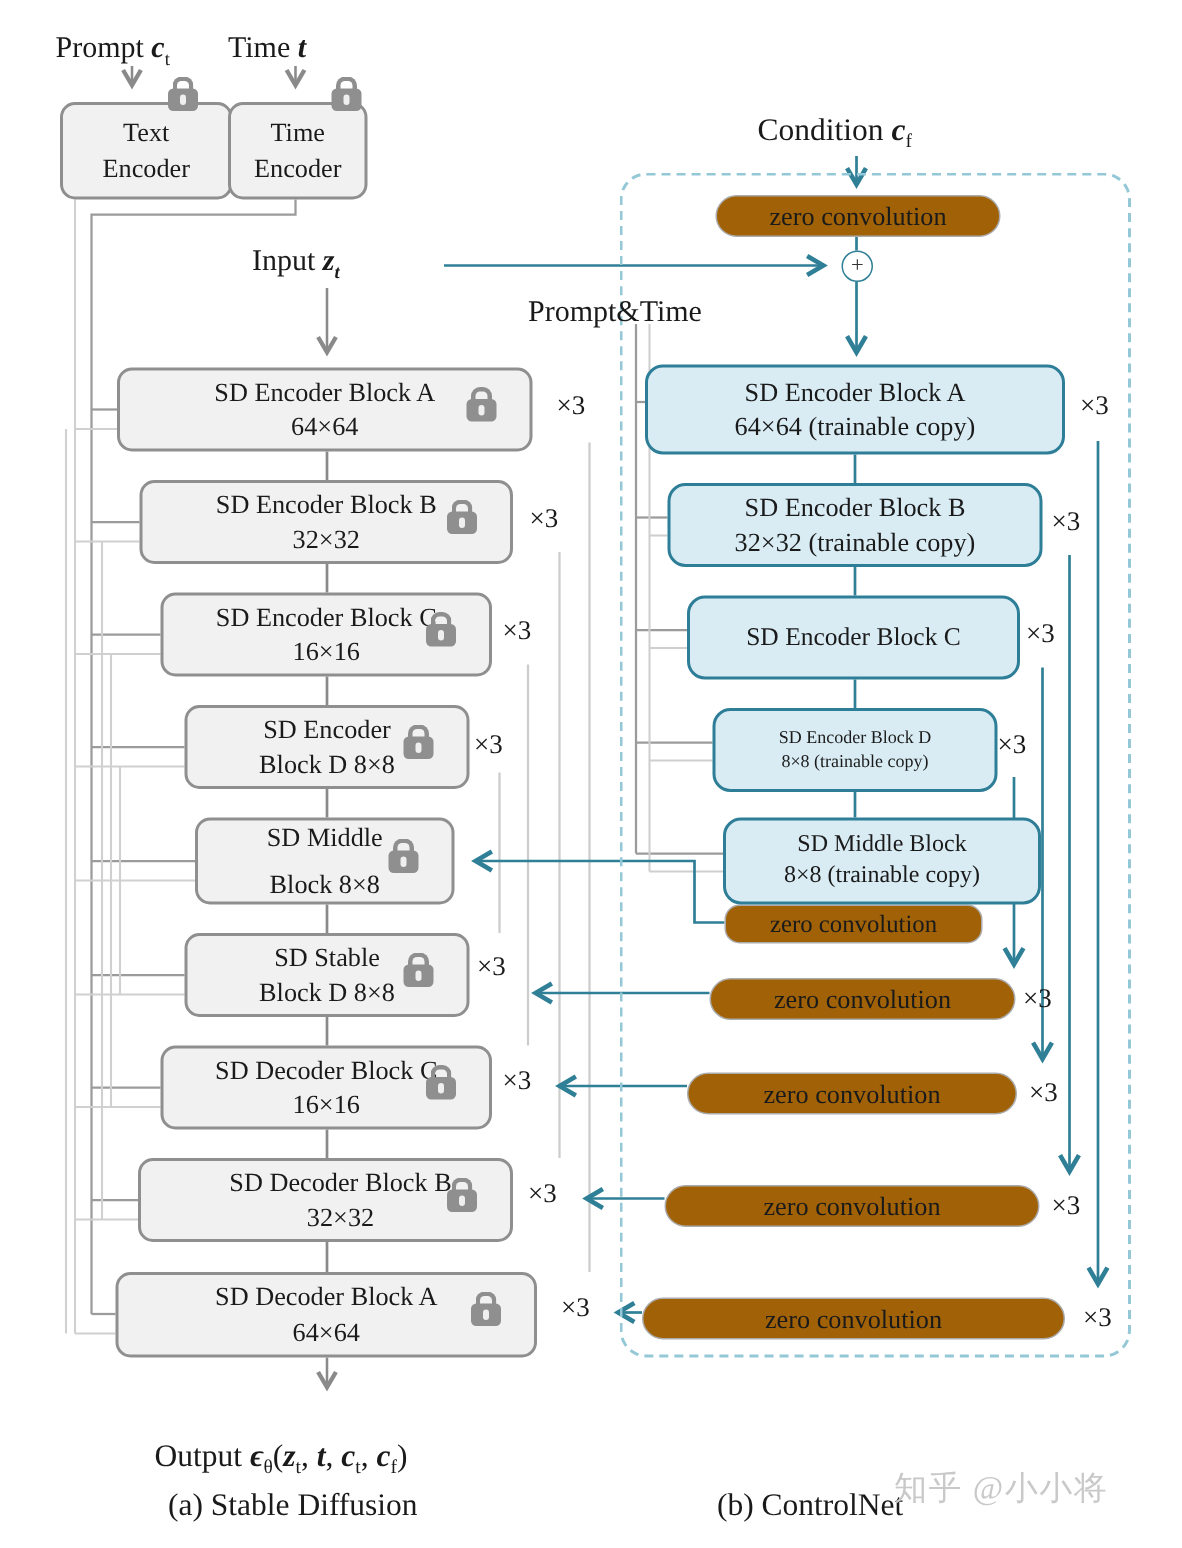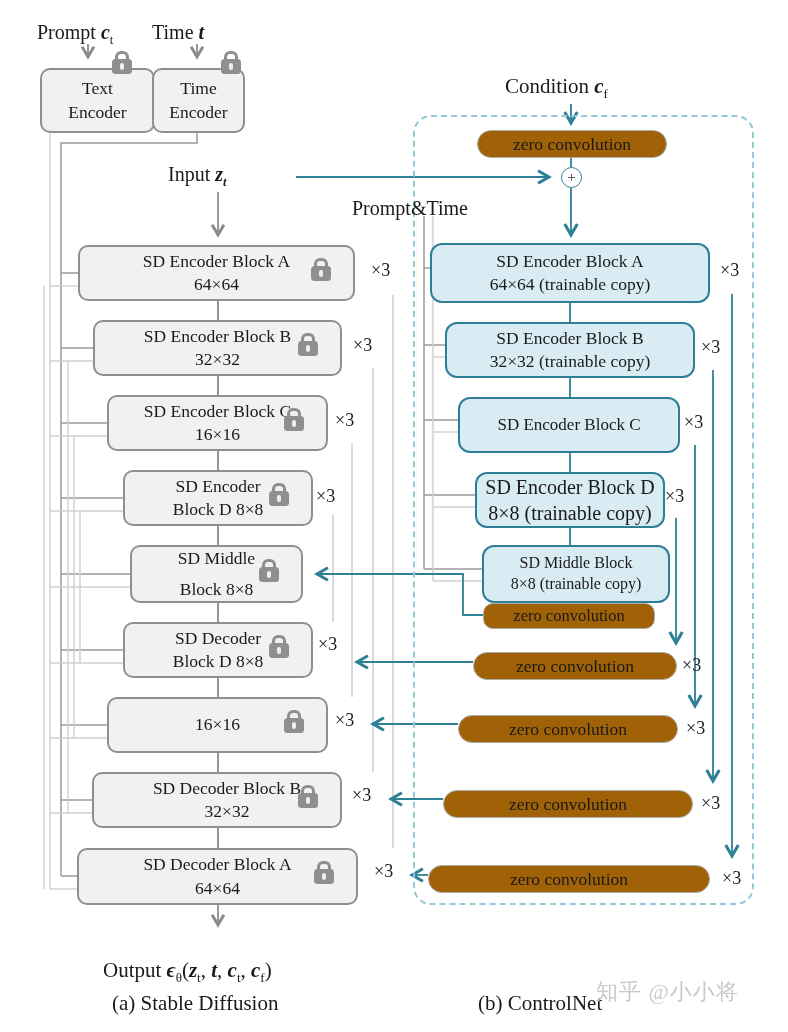--- a/index.html
+++ b/index.html
@@ -199,24 +199,25 @@
   </div>
   <div class="blk" style="left:123px;top:470px;width:190px;height:56px;">
     <div>SD Encoder</div>
     <div>Block D 8×8</div>
   </div>
   <div class="blk" style="left:130px;top:545px;width:173px;height:58px;justify-content:space-between;">
     <div>SD Middle</div>
     <div>Block 8×8</div>
   </div>
   <div class="blk" style="left:123px;top:622px;width:190px;height:56px;">
-    <div>SD Decoder</div>
+    <div>SD Stable</div>
     <div>Block D 8×8</div>
   </div>
   <div class="blk" style="left:107px;top:697px;width:221px;height:56px;">
+    <div>SD Decoder Block C</div>
     <div>16×16</div>
   </div>
   <div class="blk" style="left:92px;top:772px;width:250px;height:56px;padding-left:20px;">
     <div>SD Decoder Block B</div>
     <div>32×32</div>
   </div>
   <div class="blk" style="left:77px;top:848px;width:281px;height:57px;">
     <div>SD Decoder Block A</div>
     <div>64×64</div>
   </div>
@@ -235,26 +236,26 @@
     <div>SD Encoder Block A</div>
     <div>64×64 (trainable copy)</div>
   </div>
   <div class="cblk" style="left:445px;top:322px;width:250px;height:56px;">
     <div>SD Encoder Block B</div>
     <div>32×32 (trainable copy)</div>
   </div>
   <div class="cblk" style="left:458px;top:397px;width:222px;height:56px;font-size:17px;">
     <div>SD Encoder Block C</div>
   </div>
-  <div class="cblk" style="left:475px;top:472px;width:190px;height:56px;font-size:20px;font-family:Liberation Serif, serif;">
+  <div class="cblk" style="left:475px;top:472px;width:190px;height:56px;font-size:12px;font-family:Liberation Serif, serif;">
     <div>SD Encoder Block D</div>
     <div>8×8 (trainable copy)</div>
   </div>
   <div class="pill" style="left:483px;top:603px;width:172px;height:26px;border-radius:10px;font-size:16.5px;">zero convolution</div>
-  <div class="cblk" style="left:482px;top:545px;width:188px;height:58px;font-size:16px;">
+  <div class="cblk" style="left:482px;top:545px;width:212px;height:58px;font-size:16px;">
     <div>SD Middle Block</div>
     <div>8×8 (trainable copy)</div>
   </div>
 
   <div class="pill" style="left:473px;top:652px;width:204px;height:28px;">zero convolution</div>
   <div class="pill" style="left:458px;top:715px;width:220px;height:28px;">zero convolution</div>
   <div class="pill" style="left:443px;top:790px;width:250px;height:28px;">zero convolution</div>
   <div class="pill" style="left:428px;top:865px;width:282px;height:28px;">zero convolution</div>
 
   <div class="x3" style="left:371px;top:260px;">×3</div>

